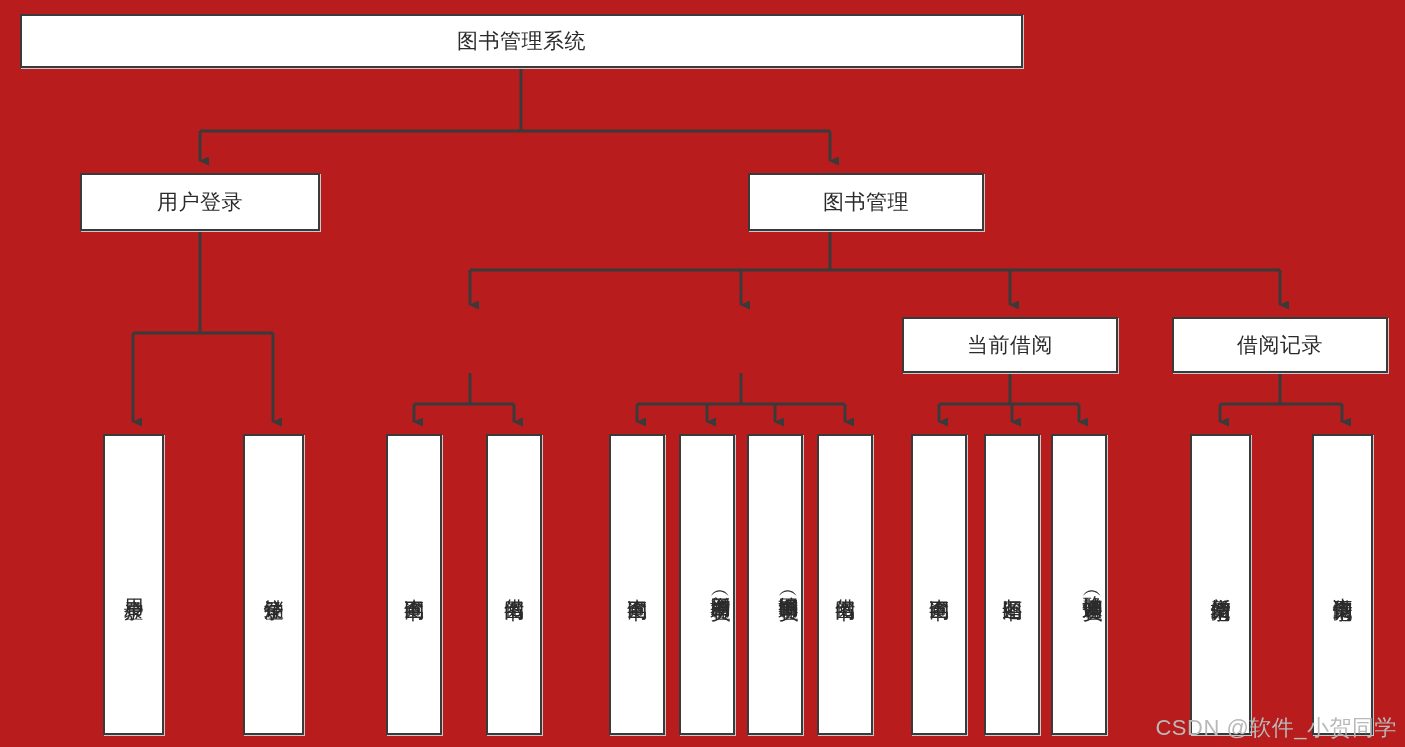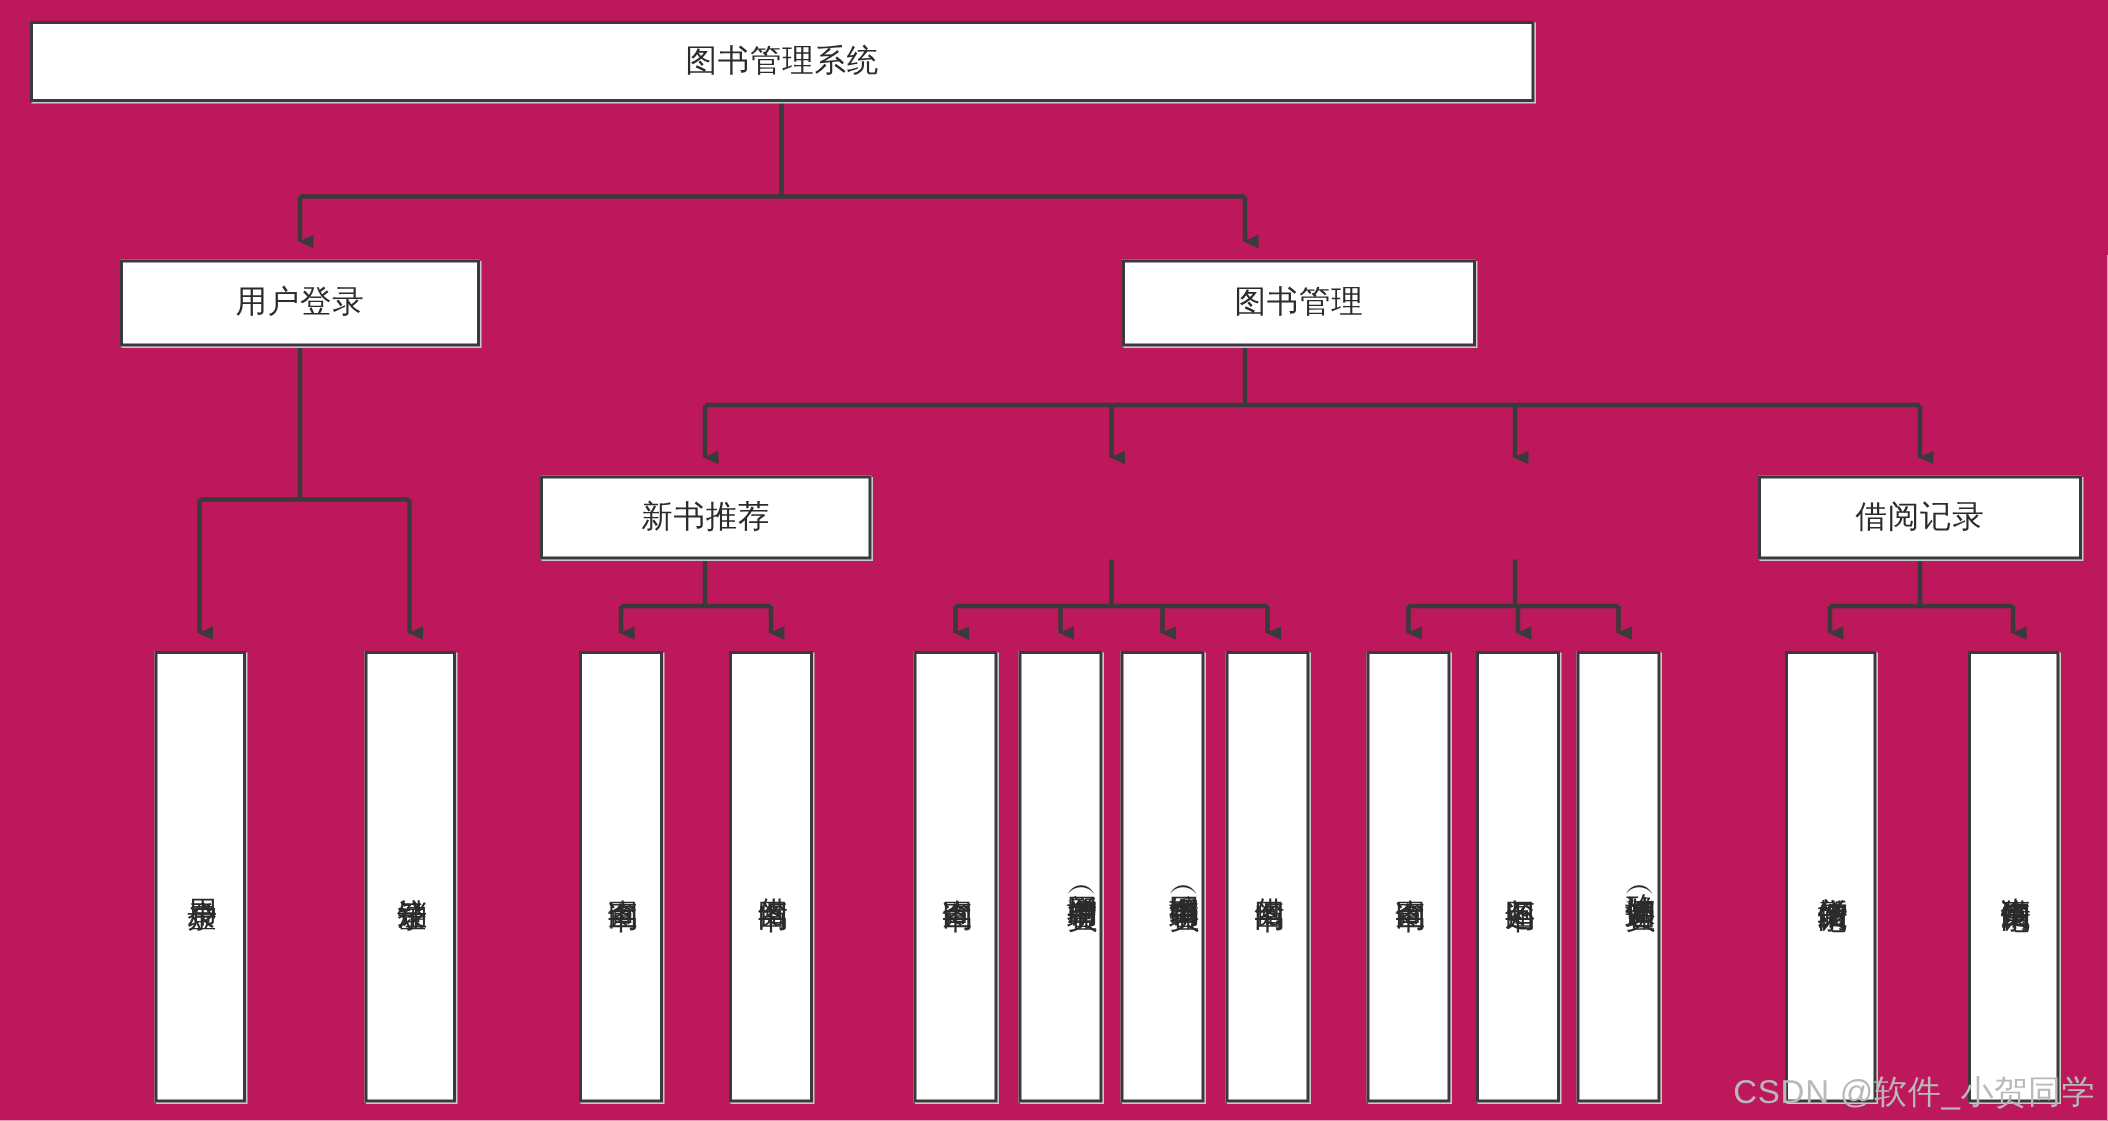--- a/index.html
+++ b/index.html
@@ -7,21 +7,21 @@
     padding: 0;
     background: #ffffff;
   }
   body {
     font-family: "Liberation Sans", "DejaVu Sans", sans-serif;
   }
   #canvas {
     position: relative;
     width: 1405px;
     height: 747px;
-    background: #be185d;
+    background: #b91c1c;
     overflow: hidden;
   }
   svg#edges {
     position: absolute;
     left: 0;
     top: 0;
     width: 1405px;
     height: 747px;
     pointer-events: none;
   }
@@ -122,21 +122,21 @@
       <path d="M 1220 404 L 1220 422" marker-end="url(#arrow)"></path>
       <path d="M 1342 404 L 1342 422" marker-end="url(#arrow)"></path>
     </g>
   </svg>
 
   <div class="node horiz" style="left: 20px; top: 14px; width: 1003px; height: 54px;">图书管理系统</div>
 
   <div class="node horiz" style="left: 80px; top: 173px; width: 240px; height: 58px;">用户登录</div>
   <div class="node horiz" style="left: 748px; top: 173px; width: 236px; height: 58px;">图书管理</div>
 
-  <div class="node horiz" style="left: 360px; top: 317px; width: 221px; height: 56px;">新书推荐</div>
+  <div class="node horiz" style="left: 902px; top: 317px; width: 216px; height: 56px;">当前借阅</div>
   <div class="node horiz" style="left: 1172px; top: 317px; width: 216px; height: 56px;">借阅记录</div>
 
   <div class="node vert midtext" style="left: 103px; top: 434px; width: 61px; height: 301px;">用户登录</div>
   <div class="node vert midtext" style="left: 243px; top: 434px; width: 61px; height: 301px;">注销登录</div>
   <div class="node vert midtext" style="left: 386px; top: 434px; width: 56px; height: 301px;">查询图书</div>
   <div class="node vert midtext" style="left: 486px; top: 434px; width: 56px; height: 301px;">借阅图书</div>
   <div class="node vert midtext" style="left: 609px; top: 434px; width: 56px; height: 301px;">查询图书</div>
   <div class="node vert toptext" style="left: 679px; top: 434px; width: 56px; height: 301px;">新增图书（管理员）</div>
   <div class="node vert toptext" style="left: 747px; top: 434px; width: 56px; height: 301px;">编辑图书（管理员）</div>
   <div class="node vert midtext" style="left: 817px; top: 434px; width: 56px; height: 301px;">借阅图书</div>

